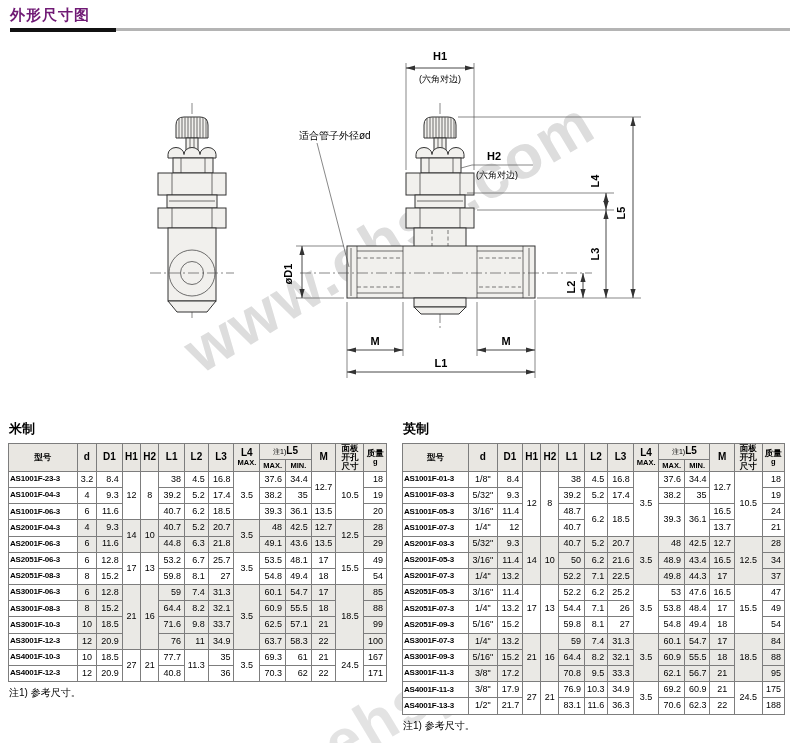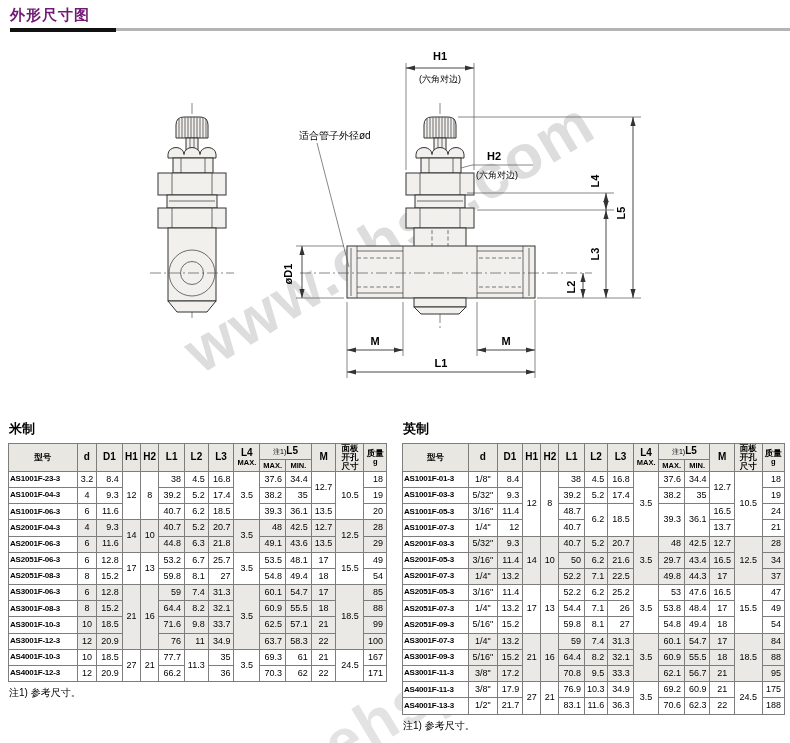--- a/index.html
+++ b/index.html
@@ -339,21 +339,21 @@
             <td>69.3</td>
             <td>61</td>
             <td class="c">21</td>
             <td rowspan="2" class="c">24.5</td>
             <td>167</td>
           </tr>
           <tr>
             <th>AS4001F-12-3</th>
             <td class="c">12</td>
             <td>20.9</td>
-            <td>66.2</td>
+            <td>40.8</td>
             <td>36</td>
             <td>70.3</td>
             <td>62</td>
             <td class="c">22</td>
             <td>171</td>
           </tr>
         </tbody>
       </table>
     </div>
   <div class="tbl-note">注1) 参考尺寸。</div>
@@ -464,21 +464,21 @@
             <td rowspan="3" class="c">12.5</td>
             <td>28</td>
           </tr>
           <tr class="shaded">
             <th>AS2001F-05-3</th>
             <td class="c">3/16"</td>
             <td>11.4</td>
             <td>50</td>
             <td>6.2</td>
             <td>21.6</td>
-            <td>29.7</td>
+            <td>48.9</td>
             <td>43.4</td>
             <td class="c">16.5</td>
             <td>34</td>
           </tr>
           <tr class="shaded">
             <th>AS2001F-07-3</th>
             <td class="c">1/4"</td>
             <td>13.2</td>
             <td>52.2</td>
             <td>7.1</td>

